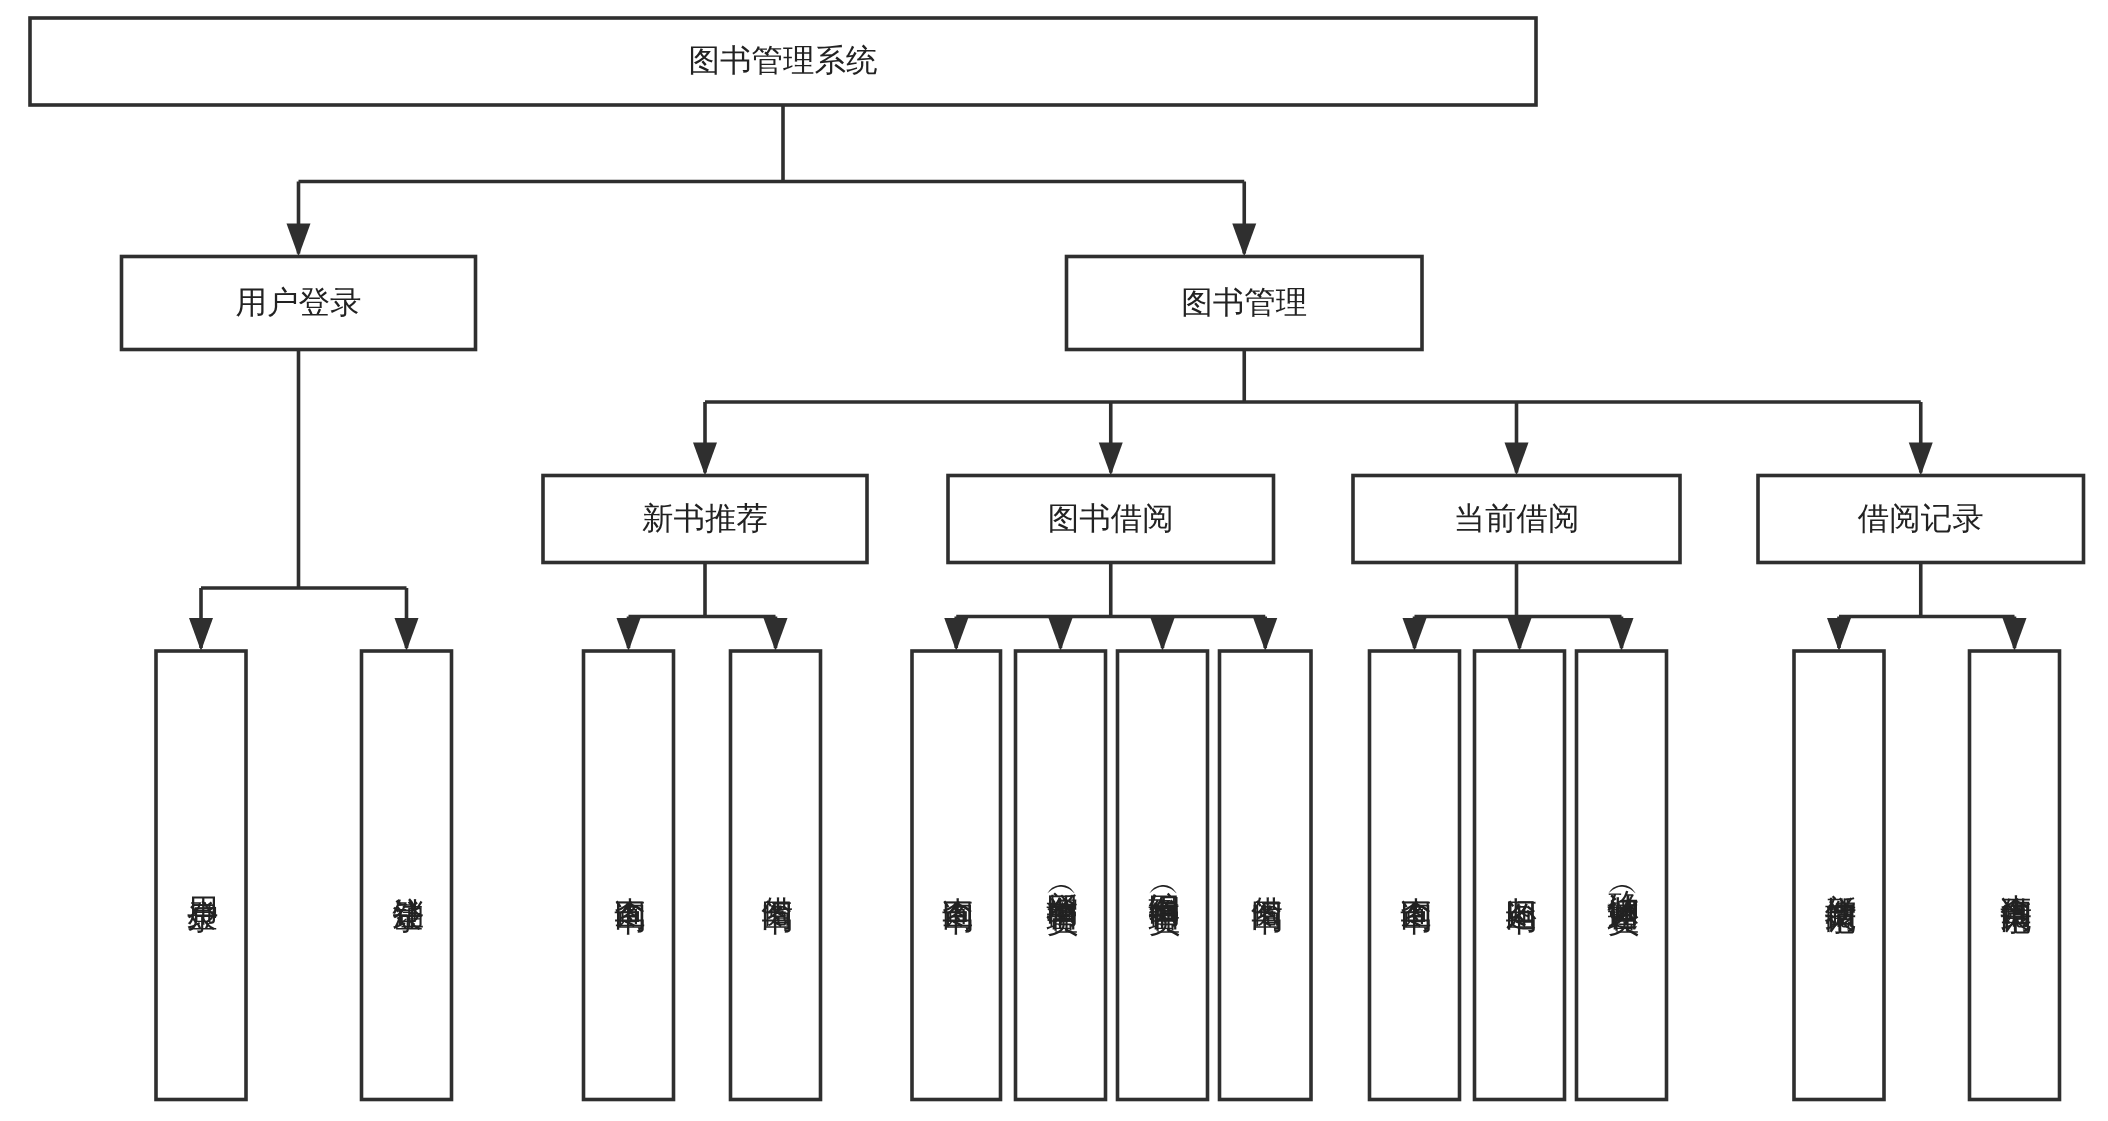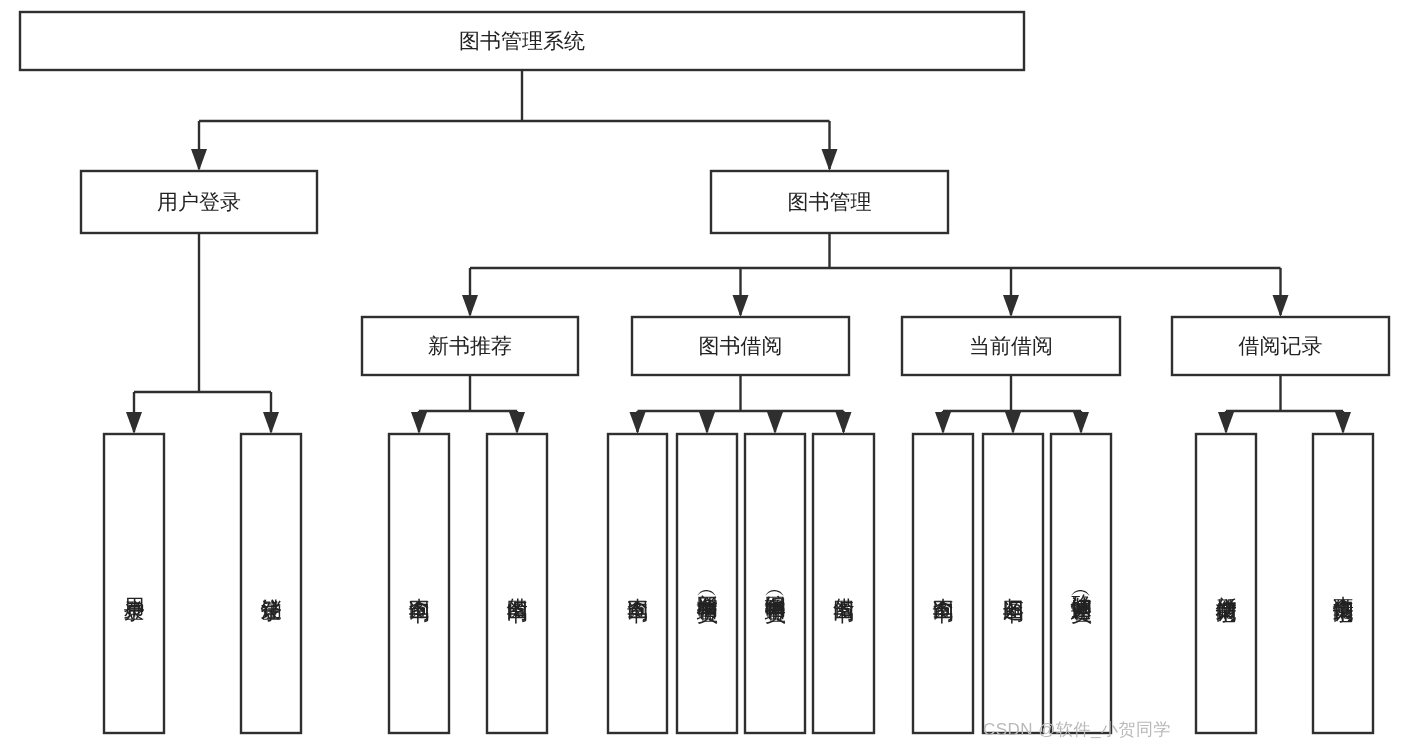--- a/index.html
+++ b/index.html
@@ -177,15 +177,14 @@
       <div class="node-label-v" style="left: 677px; top: 434px; width: 60px; height: 299px;">新增图书（管理员）</div>
       <div class="node-label-v" style="left: 745px; top: 434px; width: 60px; height: 299px;">编辑图书（管理员）</div>
       <div class="node-label-v" style="left: 813px; top: 434px; width: 61px; height: 299px;">借阅图书</div>
       <div class="node-label-v" style="left: 913px; top: 434px; width: 60px; height: 299px;">查询图书</div>
       <div class="node-label-v" style="left: 983px; top: 434px; width: 60px; height: 299px;">归还图书</div>
       <div class="node-label-v" style="left: 1051px; top: 434px; width: 60px; height: 299px;">确认归还（管理员）</div>
       <div class="node-label-v" style="left: 1196px; top: 434px; width: 60px; height: 299px;">新增借阅记录</div>
       <div class="node-label-v" style="left: 1313px; top: 434px; width: 60px; height: 299px;">查询借阅记录</div>
     </div>
 
-  <div class="watermark">CSDN @软件_小贺同学</div>
 
 </div>
 
 </body></html>

